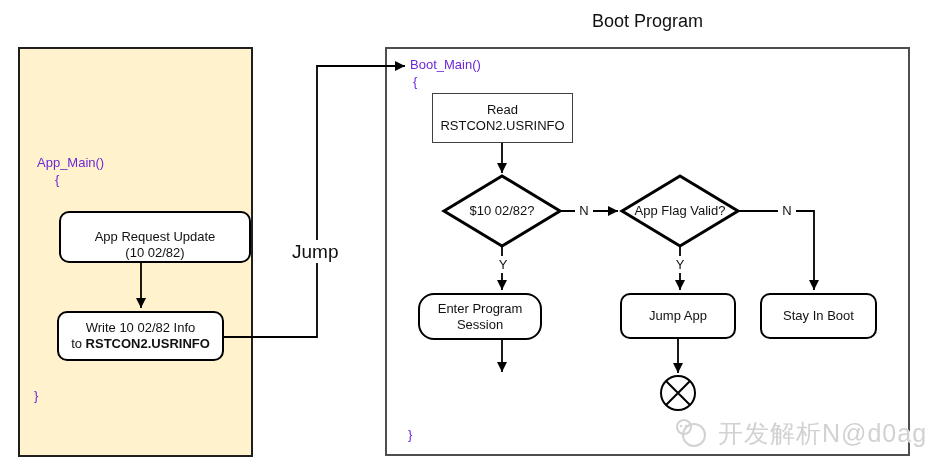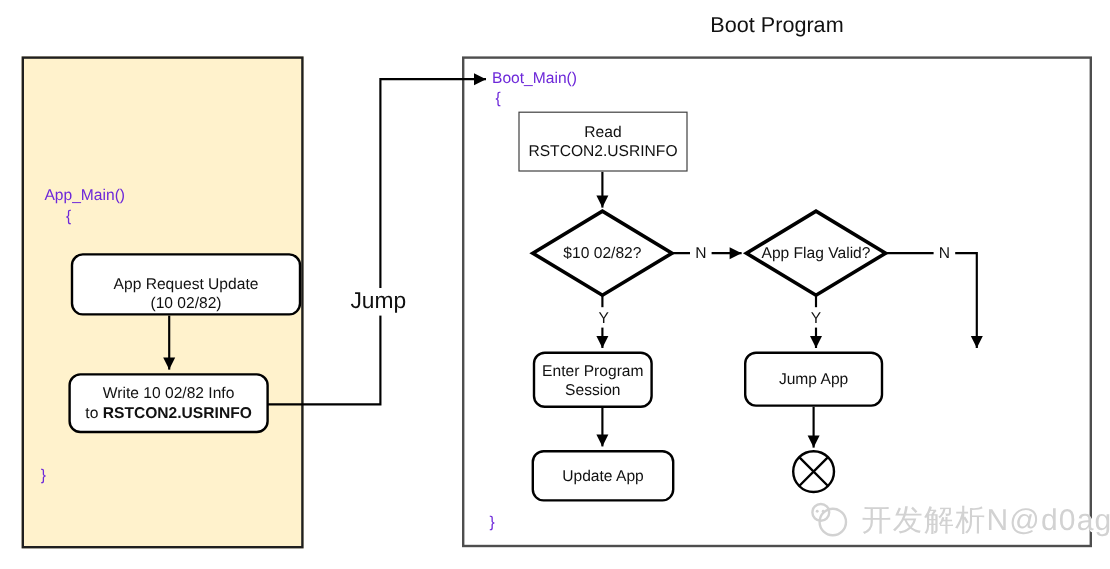--- a/index.html
+++ b/index.html
@@ -96,26 +96,26 @@
   </div>
 
   <div class="node square" style="left:432px;top:93px;width:141px;height:50px;align-items:center;">
     <span>Read</span>
     <span>RSTCON2.USRINFO</span>
   </div>
 
   <div class="dlabel" style="left:444px;top:203px;width:116px;">$10 02/82?</div>
   <div class="dlabel" style="left:622px;top:203px;width:116px;">App Flag Valid?</div>
 
-  <div class="node" style="left:444px;top:293px;width:100px;height:47px;">
+  <div class="node" style="left:418px;top:293px;width:124px;height:47px;border-radius:16px;">
     <span>Enter Program</span>
     <span>Session</span>
   </div>
-  <div class="node" style="left:443px;top:375px;width:119px;height:43px;">Update App</div>
   <div class="node" style="left:620px;top:293px;width:116px;height:46px;">Jump App</div>
+  <div class="node" style="left:760px;top:293px;width:117px;height:46px;">Stay In Boot</div>
 
   <div class="branch" style="left:575px;top:202px;">N</div>
   <div class="branch" style="left:494px;top:256px;">Y</div>
   <div class="branch" style="left:778px;top:202px;">N</div>
   <div class="branch" style="left:671px;top:256px;">Y</div>
 
   <div class="jump" style="left:287px;top:240px;">Jump</div>
 
   <div class="watermark">
     <svg width="40" height="40" viewBox="0 0 40 40">

